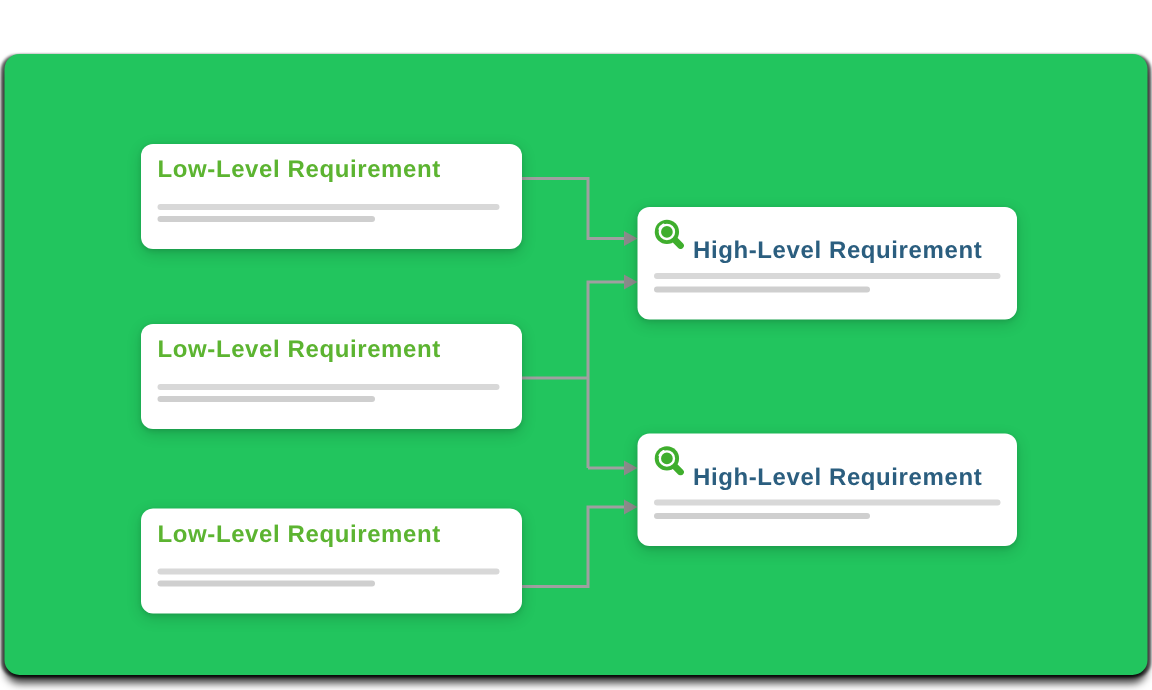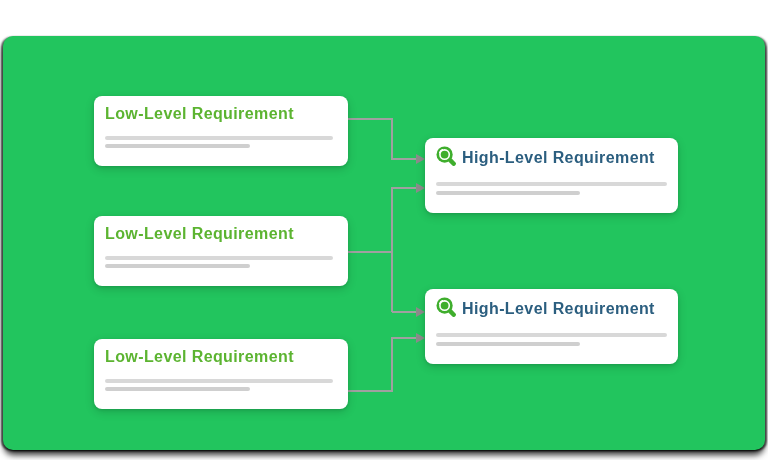--- a/index.html
+++ b/index.html
@@ -63,21 +63,21 @@
     letter-spacing: 0.4px;
     white-space: nowrap;
   }
   .low .card-title {
     left: 11px;
     top: 9px;
     color: var(--low, #5cb431);
   }
   .high .card-title {
     left: 37px;
-    top: 11px;
+    top: 21px;
     color: var(--high, #2b5e7f);
   }
   .icon-wrap {
     position: absolute;
     left: 11px;
     top: 8px;
     width: 20px;
     height: 20px;
   }
   .ph-line {

